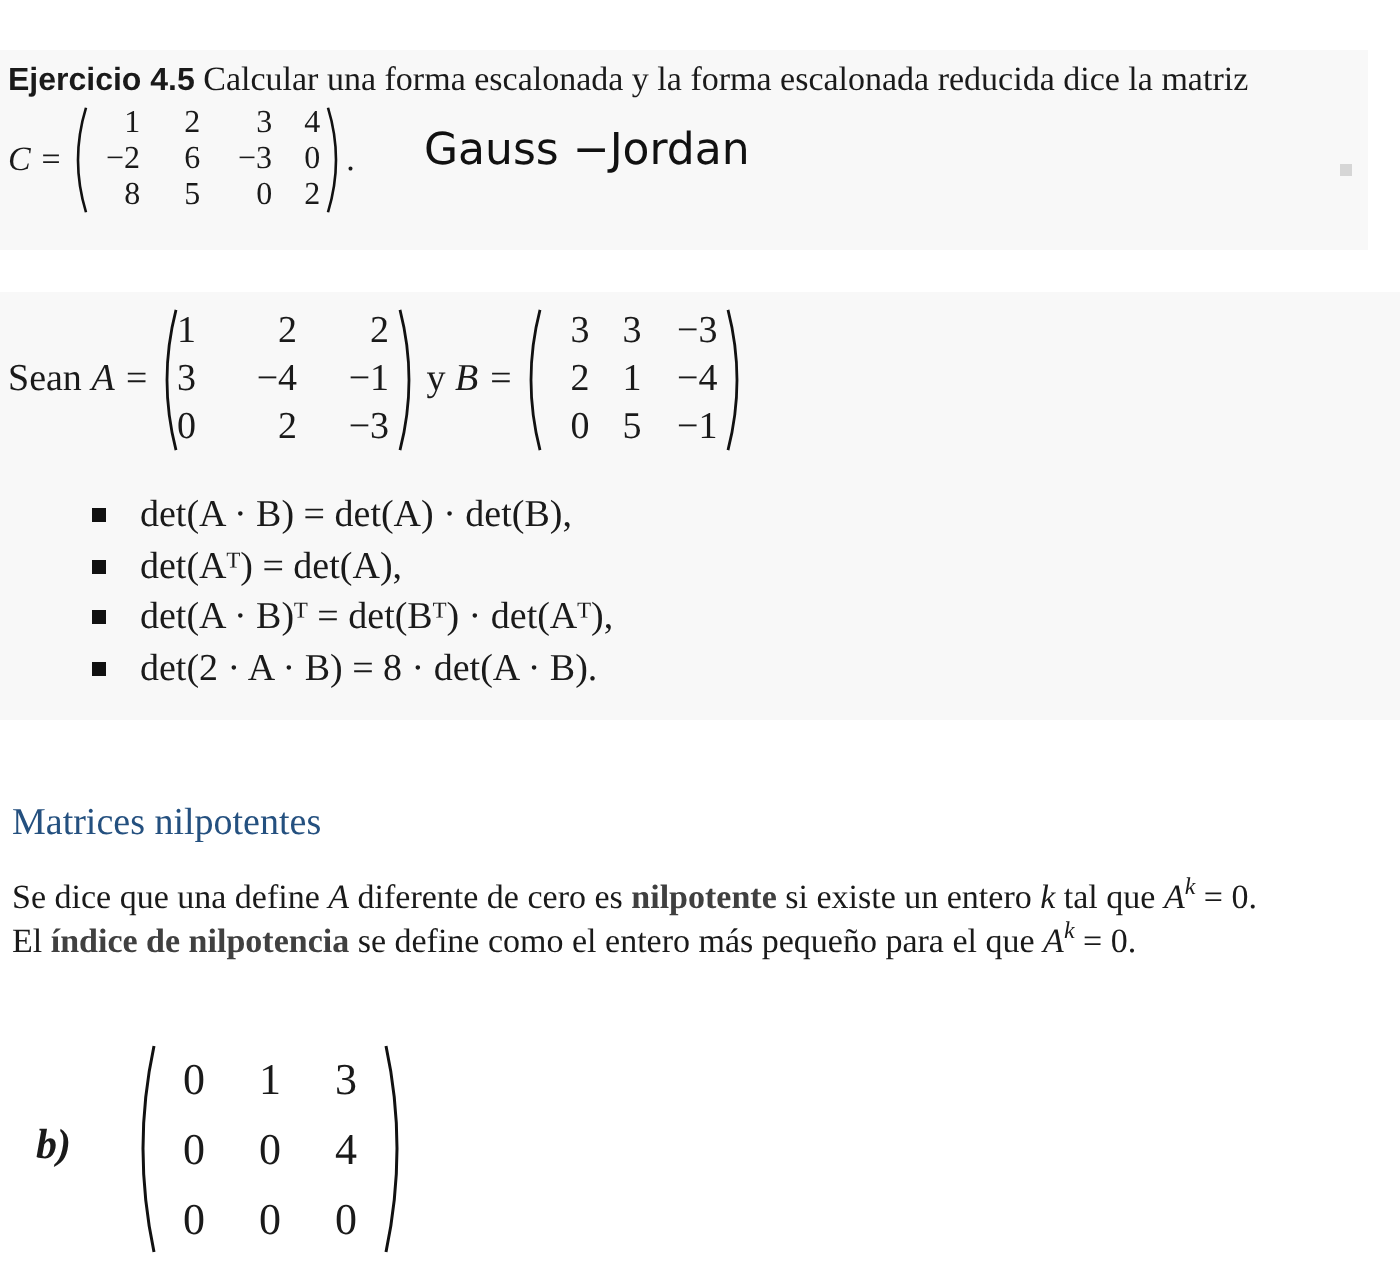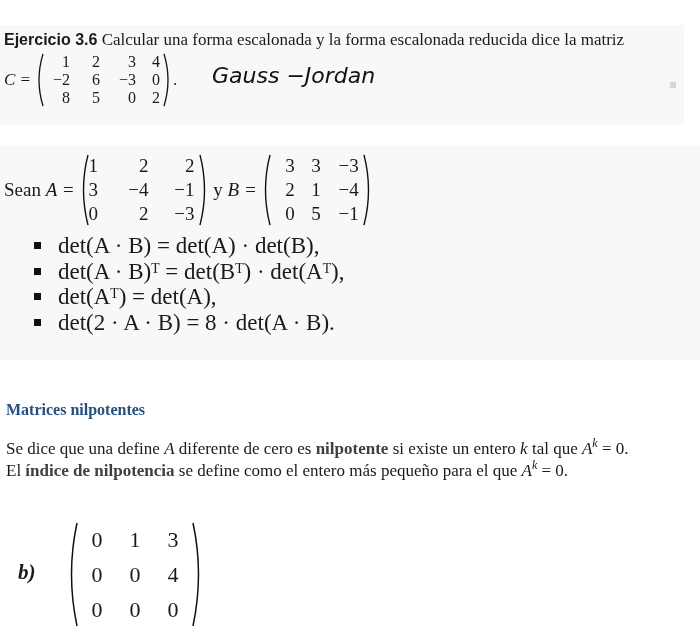--- a/index.html
+++ b/index.html
@@ -26,40 +26,40 @@
   .mgrid span { padding: 0 0; }
 
   .matC .mgrid { grid-template-columns: 26px 30px 36px 24px; font-size: 16px; line-height: 18px; }
   .matA .mgrid { grid-template-columns: 16px 44px 46px; font-size: 19px; line-height: 24px; text-align: left; }
   .matA .mgrid span { text-align: left; }
   .matA .mgrid span.r { text-align: right; }
   .matB .mgrid { grid-template-columns: 24px 26px 38px; font-size: 19px; line-height: 24px; }
   .matN .mgrid { grid-template-columns: 38px 38px 38px; font-size: 22px; line-height: 35px; text-align: center; }
 
   .handwriting {
-    font-family: "DejaVu Sans", sans-serif; font-size: 22px; font-style: italic; color: #111;
+    font-family: "DejaVu Sans", sans-serif; font-size: 22px; color: #111;
     letter-spacing: 0px;
   }
   .small-square { width: 6px; height: 6px; background: #d6d6d6; position: absolute; left: 670px; top: 82px; }
 
-  .bullets { position: absolute; left: 34px; top: 233px; font-size: 23px; line-height: 25.5px; margin: 0; padding: 0; list-style: none; }
+  .bullets { position: absolute; left: 34px; top: 233px; font-size: 19px; line-height: 25.5px; margin: 12px; padding: 0; list-style: none; }
   .bullets li { position: relative; padding-left: 24px; white-space: nowrap; }
   .bullets li::before { content: ""; position: absolute; left: 0; top: 9px; width: 7px; height: 7px; background: #111; }
   sup { font-size: 12px; vertical-align: 7px; line-height: 0; font-style: italic; }
 
-  .section-title { color: #24507f; font-weight: bold; font-size: 16px; }
+  .section-title { color: #24507f; font-weight: normal; font-size: 19px; }
   .blue-bold { color: #404040; font-weight: bold; }
   .para { font-size: 17px; line-height: 22px; }
 </style>
 </head>
 <body>
 
 <div class="box box1"></div>
 <div class="abs ex-line" style="left:4px; top:30px;">
-  <span class="sans-bold" style="font-size:16px;">Ejercicio 3.6</span>
+  <span class="sans-bold" style="font-size:16px;">Ejercicio 4.5</span>
   <span>Calcular una forma escalonada y la forma escalonada reducida dice la matriz</span>
 </div>
 
 <div class="abs" style="left:4px; top:53px; display:flex; align-items:center; font-size:17px;">
   <span class="it">C =</span>
   <span class="matrix matC" style="margin-left:3px;">
     <span class="paren">
         <svg viewBox="0 0 10 60" preserveAspectRatio="none">
           <path d="M9 1 Q1 30 9 59" stroke="#111" stroke-width="1.3" fill="none"></path>
         </svg>
@@ -139,22 +139,22 @@
     <span class="paren" style="margin-left:4px;">
         <svg viewBox="0 0 10 76" preserveAspectRatio="none">
           <path d="M1 1 Q10 38 1 75" stroke="#111" stroke-width="1.4" fill="none"></path>
         </svg>
       </span>
   </span>
 </div>
 
 <ul class="bullets">
   <li>det(A · B) = det(A) · det(B),</li>
+  <li>det(Aᵀ) = det(A),</li>
   <li>det(A · B)ᵀ = det(Bᵀ) · det(Aᵀ),</li>
-  <li>det(Aᵀ) = det(A),</li>
   <li>det(2 · A · B) = 8 · det(A · B).</li>
 </ul>
 
 <div class="abs section-title" style="left:6px; top:401px;">Matrices nilpotentes</div>
 
 <div class="abs para" style="left:6px; top:438px;">
   <span>Se dice que una define </span><span class="it">A</span><span> diferente de cero es </span><span class="blue-bold">nilpotente</span><span> si existe un entero </span><span class="it">k</span><span> tal que </span><span class="it">A</span><sup>k</sup><span> = 0.</span>
 </div>
 <div class="abs para" style="left:6px; top:460px;">
   <span>El </span><span class="blue-bold">índice de nilpotencia</span><span> se define como el entero más pequeño para el que </span><span class="it">A</span><sup>k</sup><span> = 0.</span>

